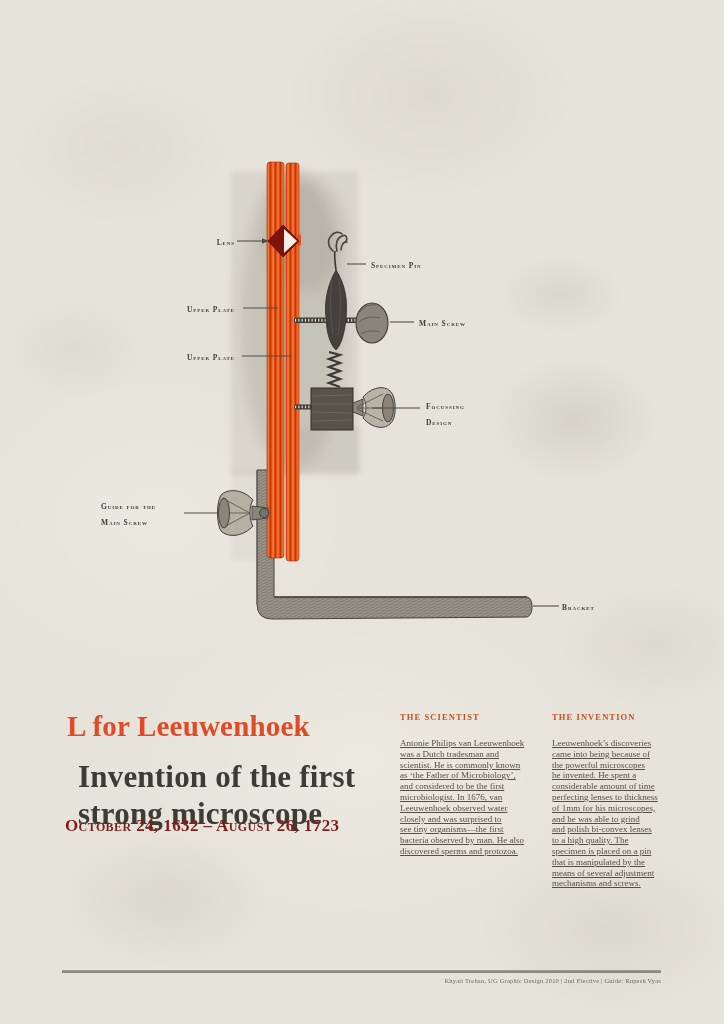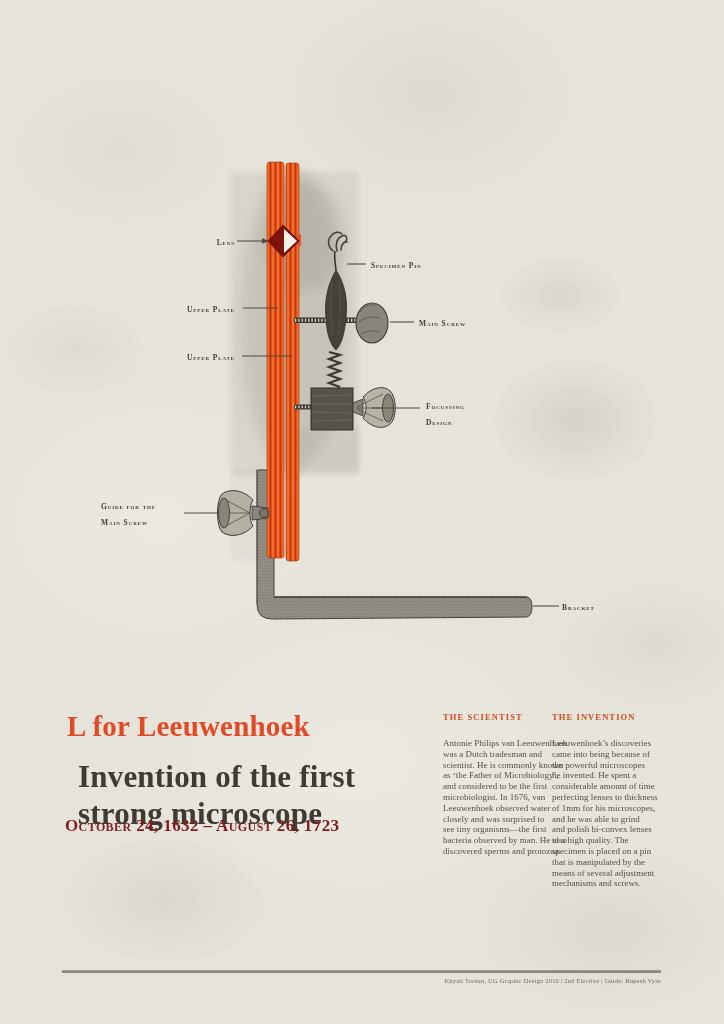--- a/index.html
+++ b/index.html
@@ -26,23 +26,23 @@
   .dlabel{
     position:absolute;
     font-size:7.5px;font-weight:bold;font-variant:small-caps;
     letter-spacing:.9px;color:#403d37;line-height:16px;white-space:pre;
   }
   .ra{text-align:right;}
   .t1{position:absolute;left:62px;top:705px;font-size:29px;font-weight:bold;color:#e04b27;letter-spacing:.2px;}
   .t2{position:absolute;left:62px;top:742px;font-size:31px;font-weight:bold;color:#3e3b35;line-height:37px;white-space:pre;letter-spacing:.2px;}
   .dates{position:absolute;left:65px;top:816px;font-size:17px;font-weight:bold;font-variant:small-caps;color:#7f1d1d;letter-spacing:.4px;}
   .col{position:absolute;top:712px;width:134px;}
-  .col-1{left:400px;margin-left:43px;} .col-2{left:552px;}
+  .col-1{left:400px;} .col-2{left:552px;}
   .colhead{margin:0;font-size:8.5px;line-height:10px;font-weight:bold;color:#cc4f1e;letter-spacing:1.1px;text-transform:uppercase;font-family:"Liberation Serif",serif;}
-  .colbody{margin-top:16px;font-size:9px;line-height:10.8px;color:#564f47;white-space:pre;}
+  .colbody{margin-top:16px;font-size:9px;line-height:10.8px;color:#564f47;white-space:pre;text-decoration:underline;}
   .rule{position:absolute;left:62px;top:971px;width:599px;height:2px;background:#8b887f;box-shadow:0 -1px 0 rgba(90,87,79,.5);}
   .credit{position:absolute;right:63px;top:977px;font-size:6.5px;color:#6f6b63;letter-spacing:.2px;}
 </style>
 </head>
 <body>
 
 <div class="poster">
   <div class="texture"></div>
 
   <svg class="illustration" width="724" height="1024" viewBox="0 0 724 1024">

